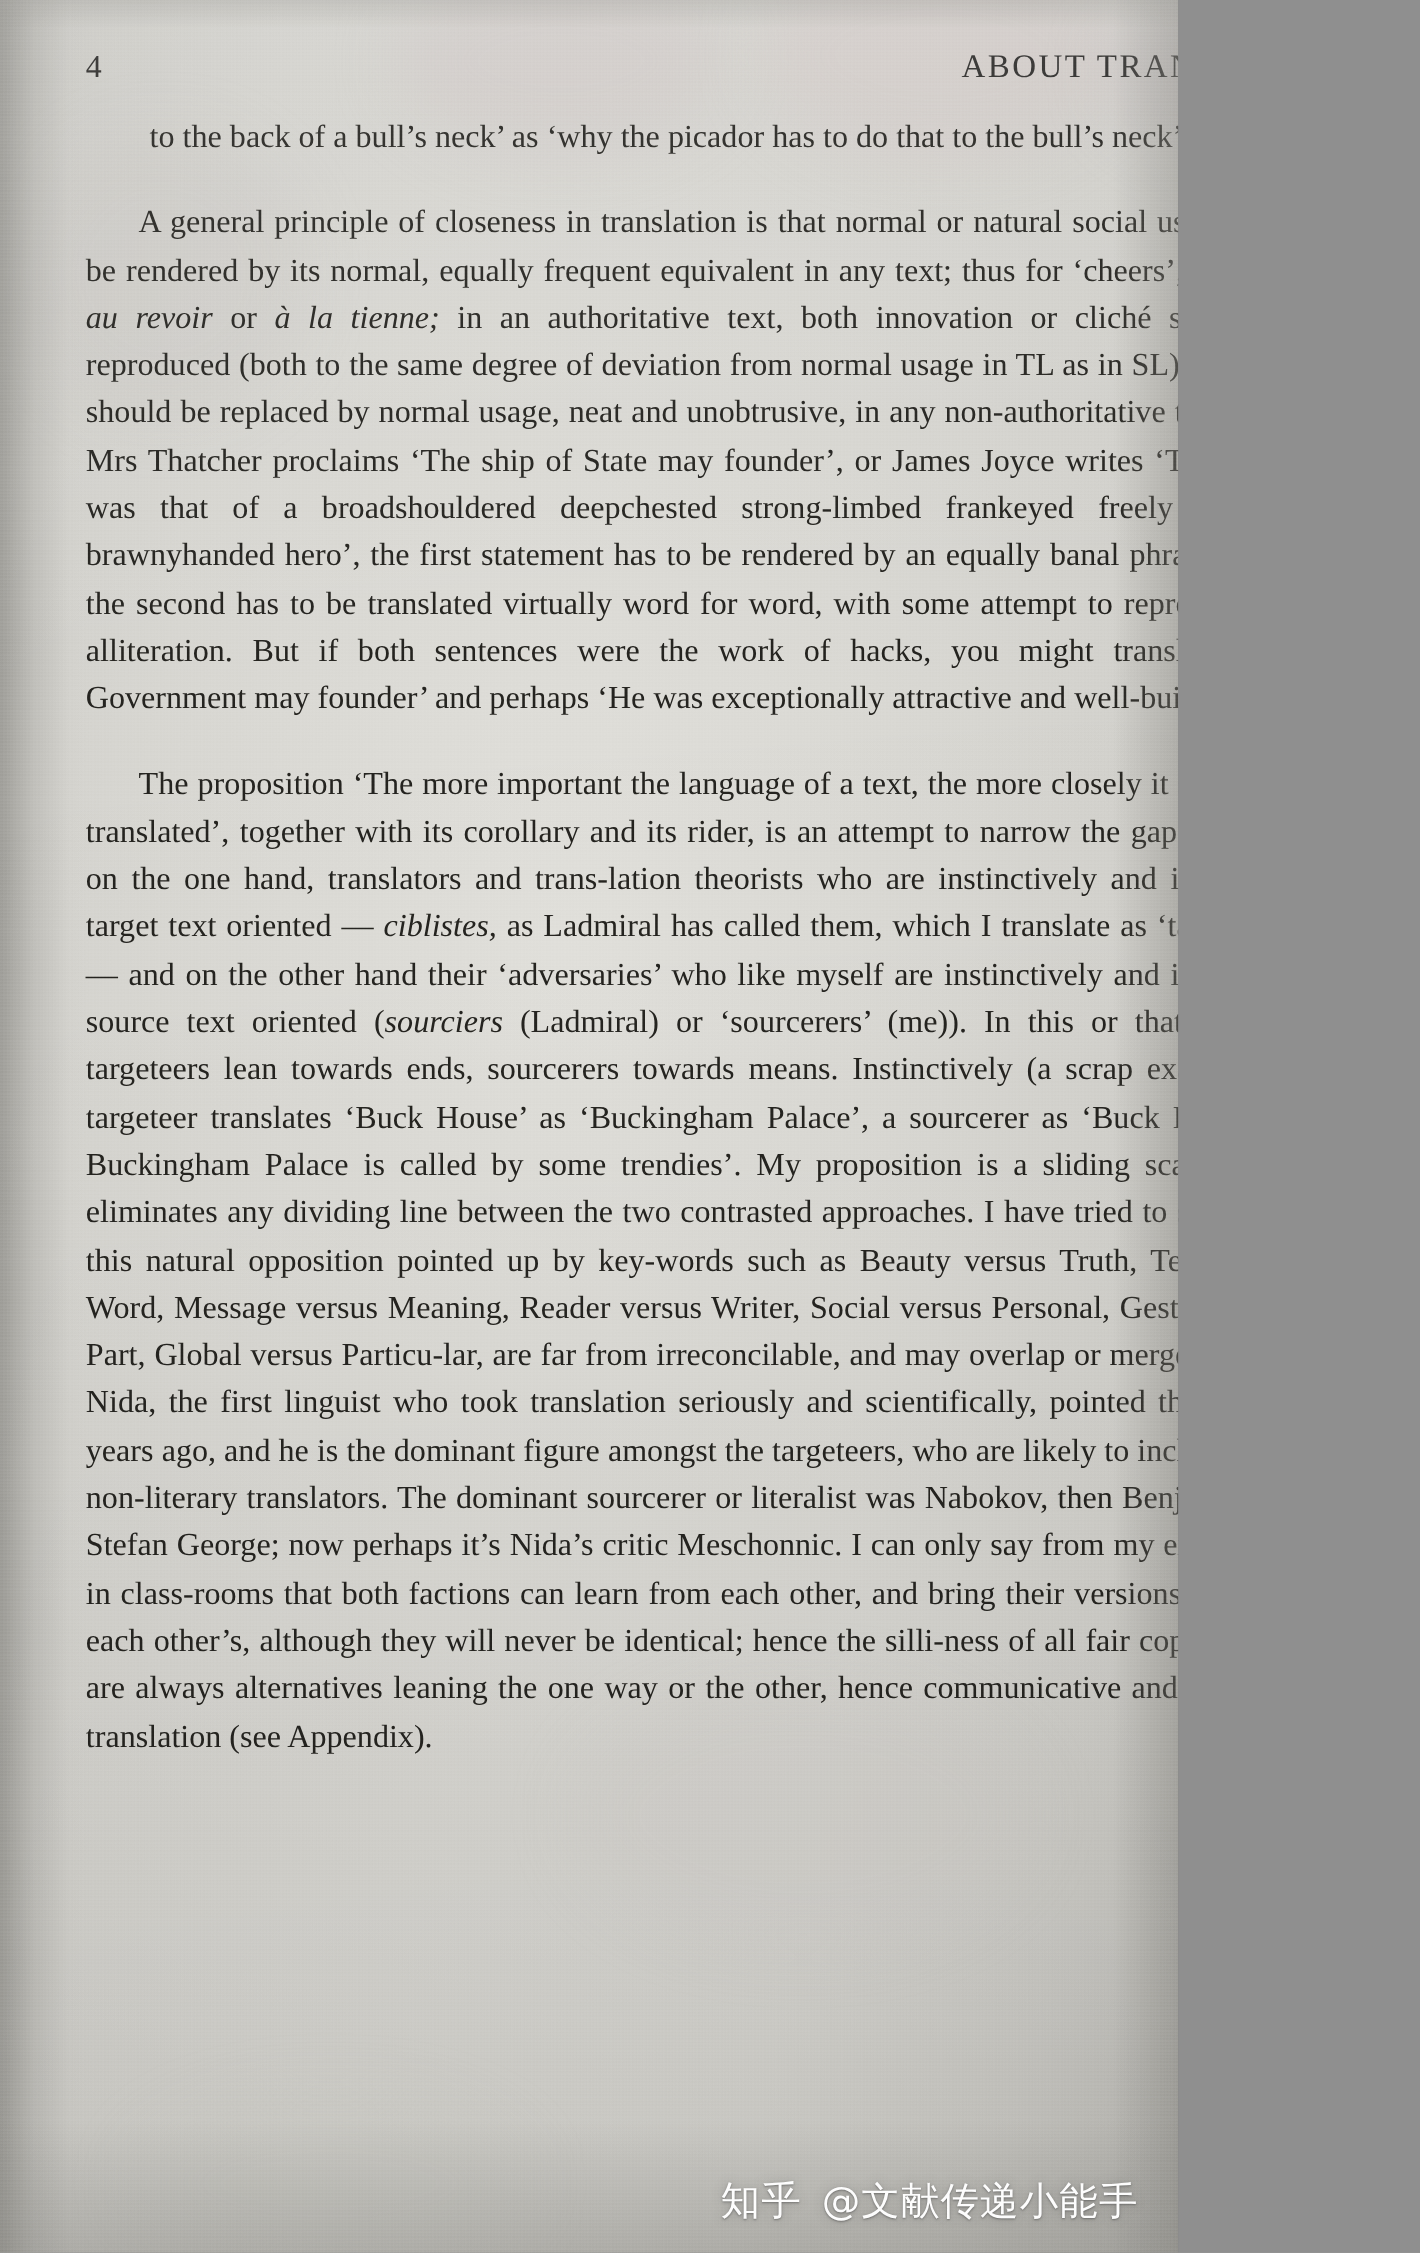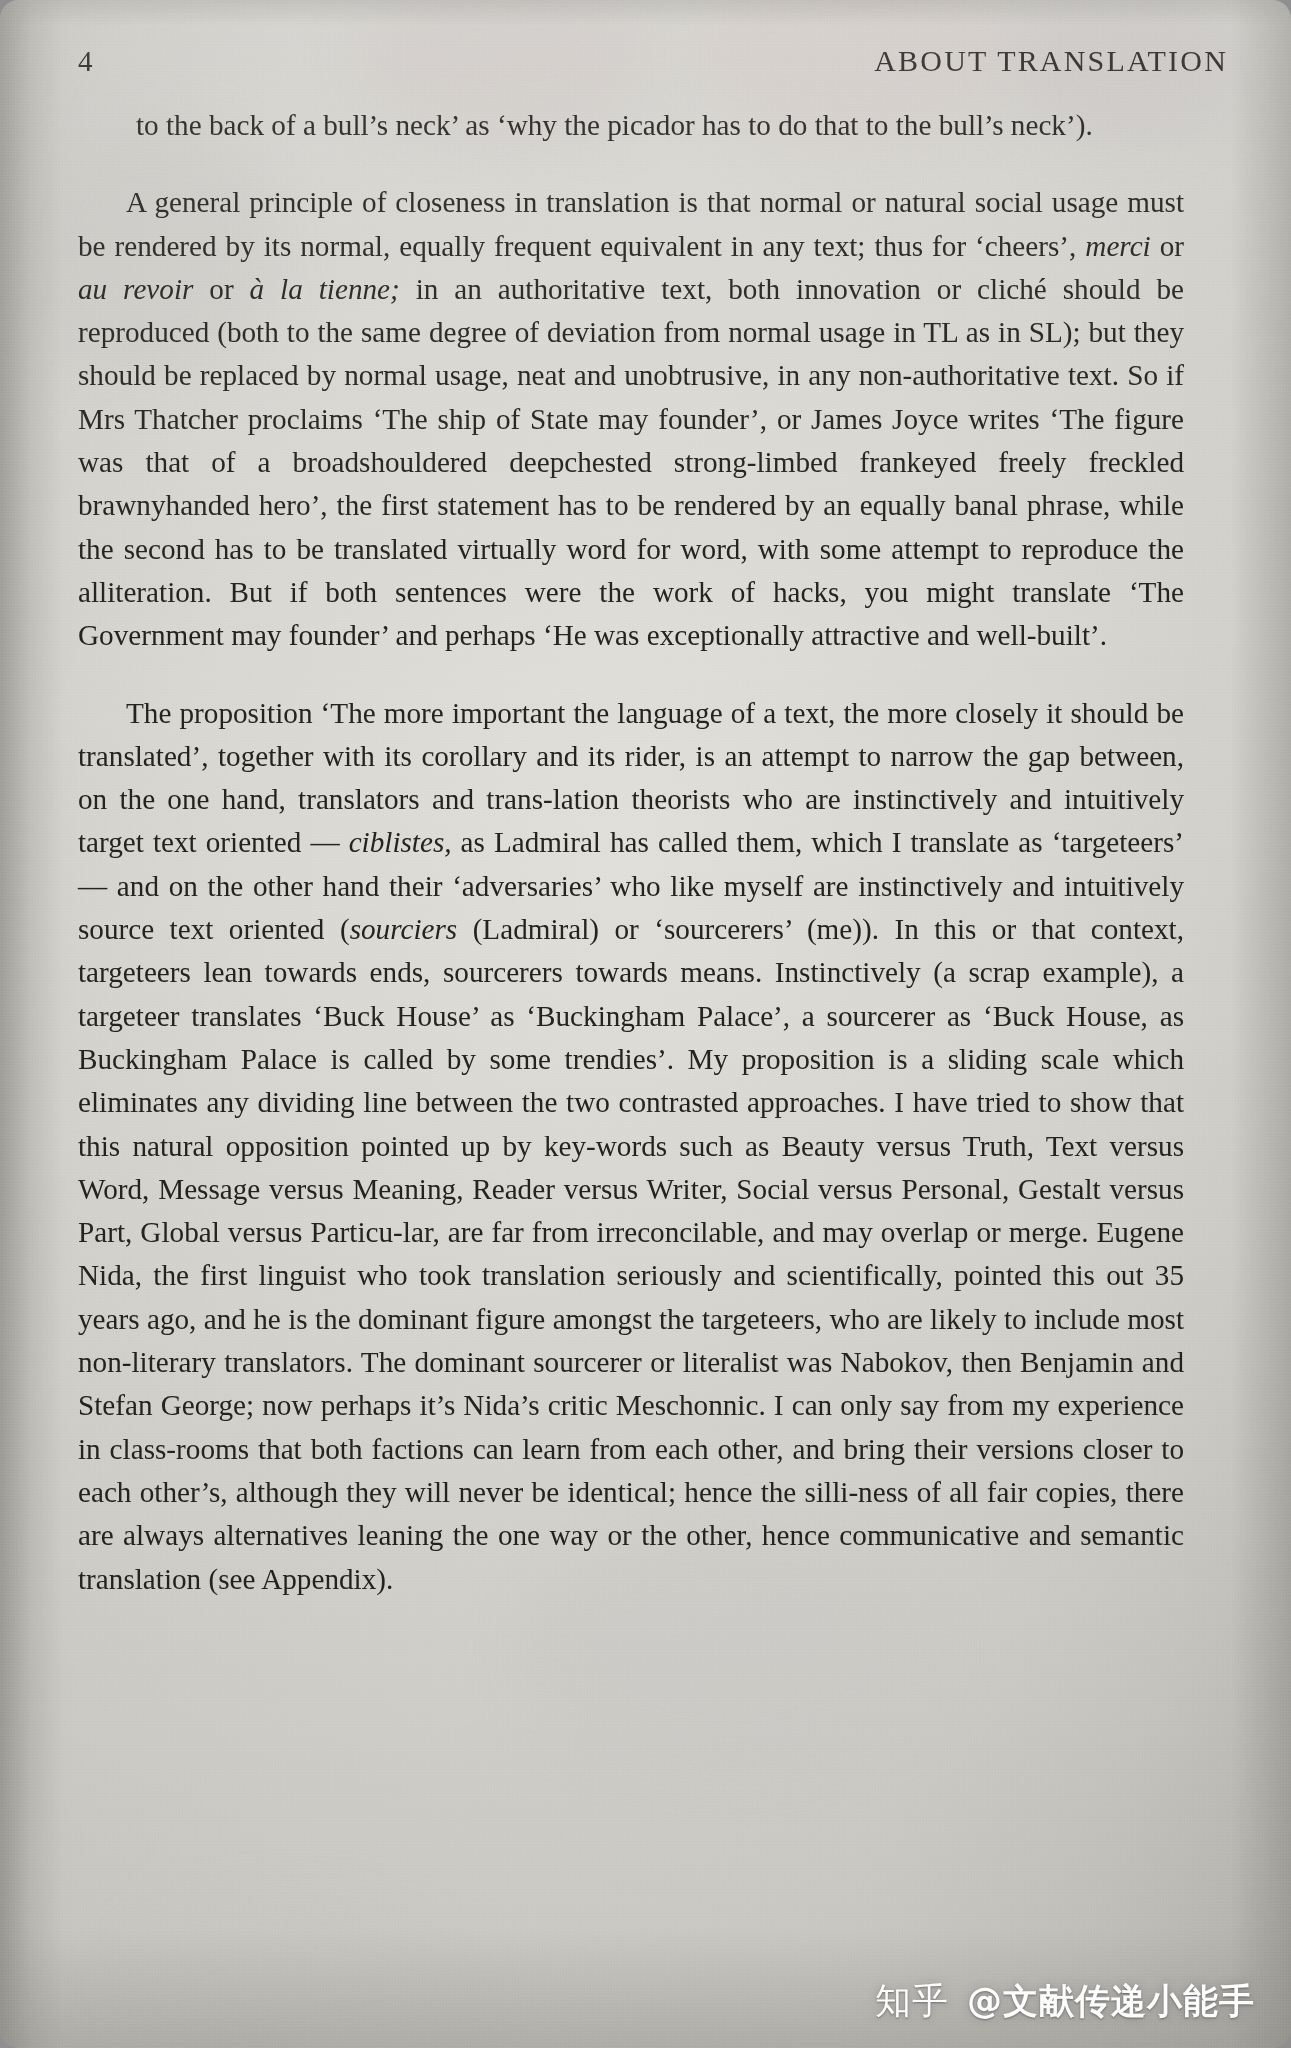--- a/index.html
+++ b/index.html
@@ -3,26 +3,25 @@
 <meta charset="utf-8">
 <style>
   html, body {
     margin: 0;
     padding: 0;
     background: #8f8f8f;
   }
 
   .page-scan {
     position: relative;
-    width: 1291px;
+    width: 1071px;
     height: 2048px;
     overflow: hidden;
     background: #737373;
     font-family: "Liberation Serif", "DejaVu Serif", serif;
-    border-radius: 19px;
   }
 
   
   .paper {
     position: absolute;
     inset: 0;
     background:
       radial-gradient(130% 95% at 48% 42%,
         rgba(226,225,220,0.95) 0%,
         rgba(214,213,208,0.72) 38%,
@@ -184,21 +183,21 @@
     font-family: "DejaVu Sans", "Liberation Sans", sans-serif;
     font-size: 35px;
     font-weight: 400;
     letter-spacing: 1px;
     text-shadow:
        0 1px 2px rgba(60,60,60,0.55),
        0 0 10px rgba(90,90,90,0.35);
     white-space: nowrap;
   }
   .wm-brand { font-size: 36px; }
-  .wm-handle { font-size: 35px; font-weight: bold; }
+  .wm-handle { font-size: 35px; }
 </style>
 </head>
 <body>
 
 <div class="page-scan">
 
   <div class="paper"></div>
 
   <div class="blotch b1"></div>
   <div class="blotch b2"></div>

